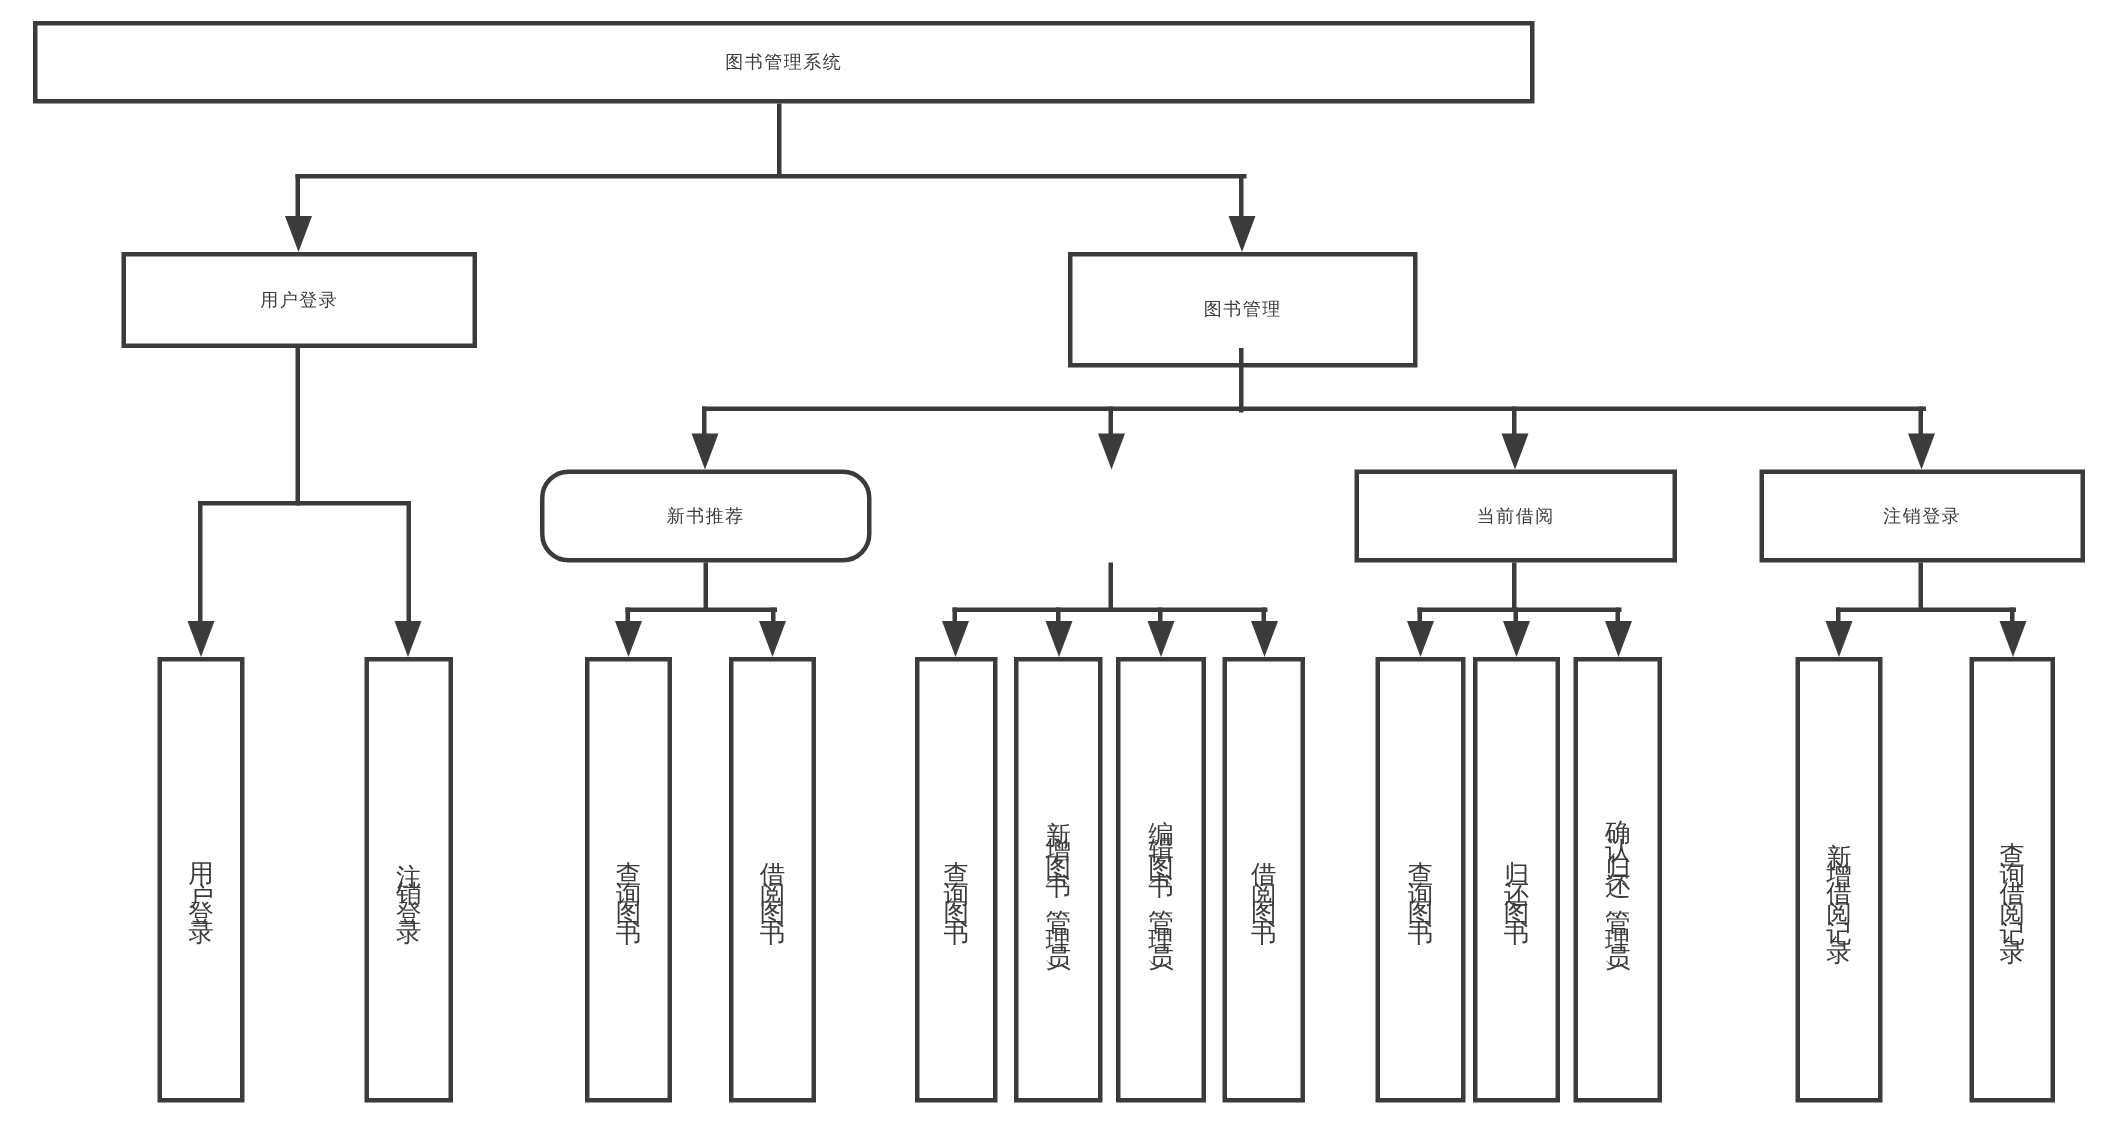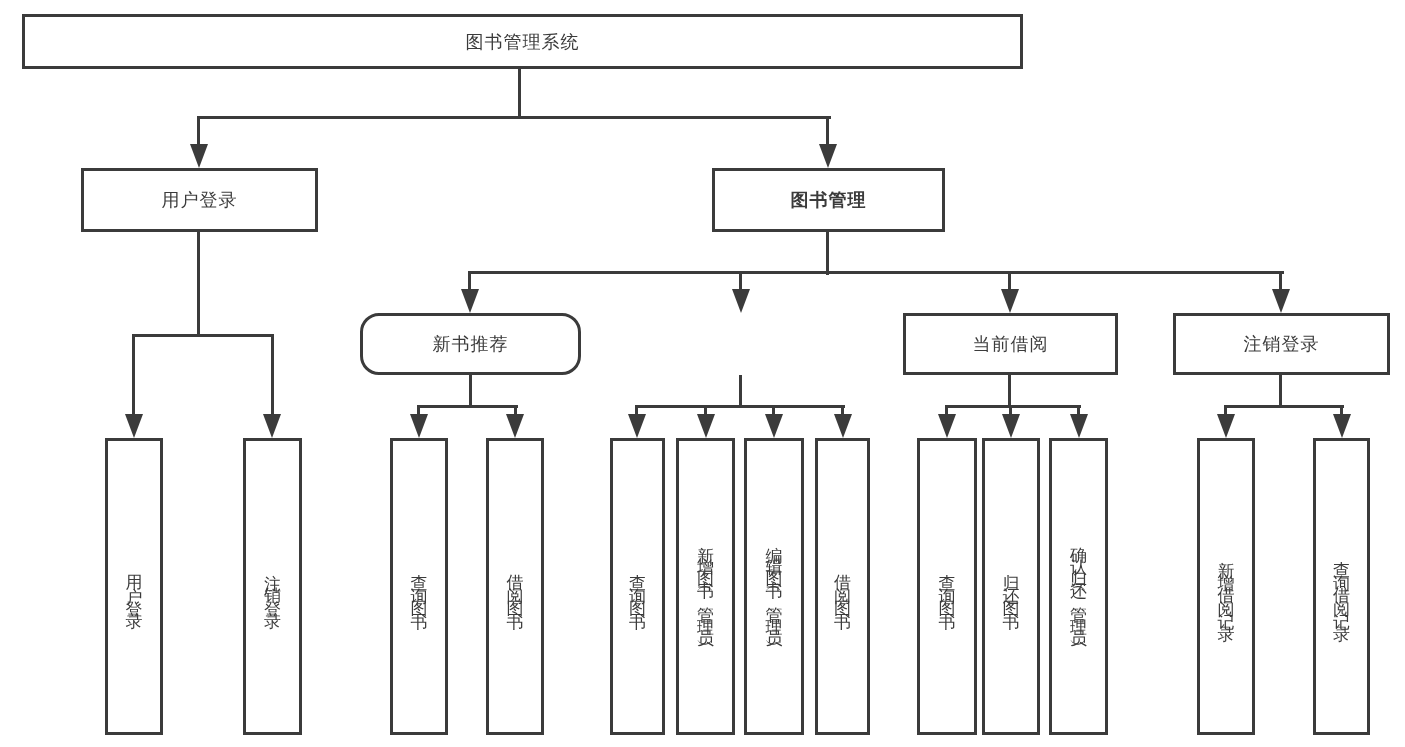--- a/index.html
+++ b/index.html
@@ -14,21 +14,21 @@
     overflow:hidden;
     font-family:"Liberation Sans","DejaVu Sans",sans-serif;
     color:var(--ink);
   }
   .node{
     position:absolute;
     box-sizing:border-box;
     border:3px solid var(--ink);
     background:var(--bg);
     display:flex;align-items:center;justify-content:center;
-    font-size:18px;
+    font-size:12px;
     letter-spacing:1px;
     white-space:nowrap;
   }
   .leaf{
     font-size:17px;
   }
   .leaf .vtext{
     writing-mode:vertical-lr;
     text-orientation:mixed;
     letter-spacing:13px;
@@ -59,21 +59,21 @@
   <div class="node" style="left:22px;top:14px;width:1001px;height:55px;">图书管理系统</div>
 
   <div class="v" style="left:518px;top:69px;width:3px;height:49px;"></div>
   <div class="h" style="left:197px;top:116px;width:634px;height:3px;"></div>
   <div class="v" style="left:197px;top:116px;width:3px;height:32px;"></div>
   <div class="a" style="left:190px;top:144px;"></div>
   <div class="v" style="left:826px;top:116px;width:3px;height:32px;"></div>
   <div class="a" style="left:819px;top:144px;"></div>
 
   <div class="node" style="left:81px;top:168px;width:237px;height:64px;">用户登录</div>
-  <div class="node" style="left:712px;top:168px;width:233px;height:64px;font-weight:bold;">图书管理</div>
+  <div class="node" style="left:712px;top:168px;width:233px;height:77px;">图书管理</div>
 
   <div class="v" style="left:197px;top:232px;width:3px;height:105px;"></div>
   <div class="h" style="left:132px;top:334px;width:142px;height:3px;"></div>
   <div class="v" style="left:132px;top:334px;width:3px;height:84px;"></div>
   <div class="a" style="left:125px;top:414px;"></div>
   <div class="v" style="left:271px;top:334px;width:3px;height:84px;"></div>
   <div class="a" style="left:263px;top:414px;"></div>
 
   <div class="v" style="left:826px;top:232px;width:3px;height:43px;"></div>
   <div class="h" style="left:468px;top:271px;width:816px;height:3px;"></div>

